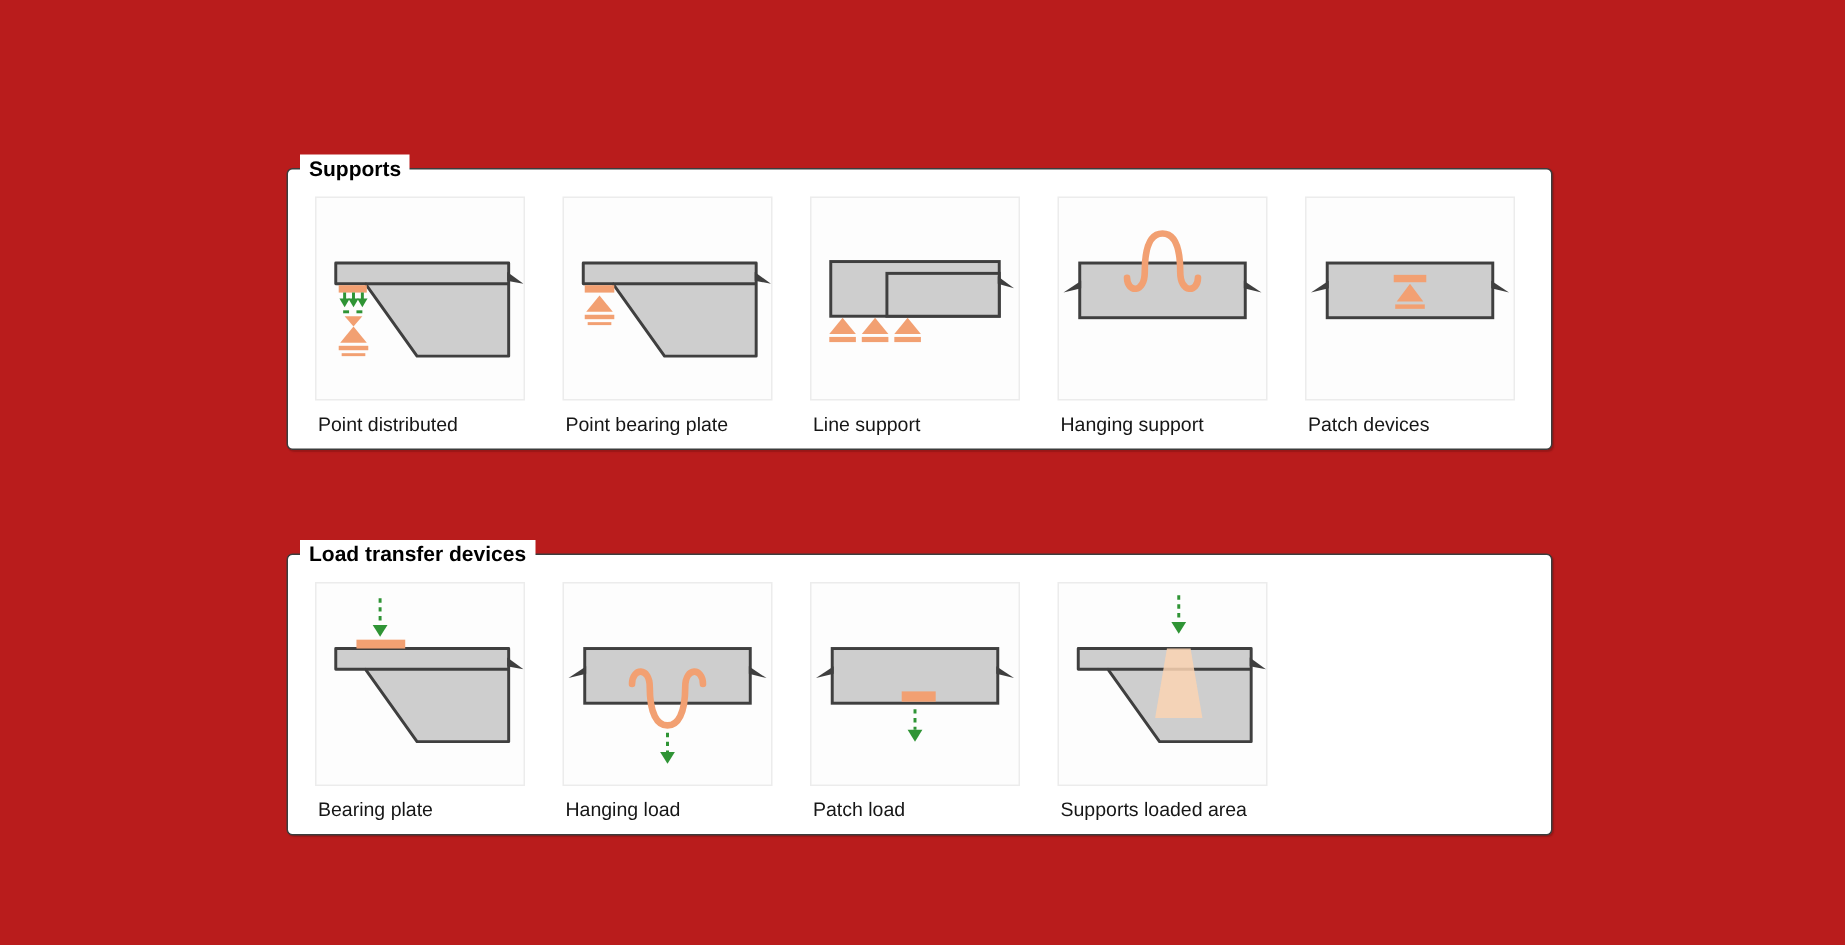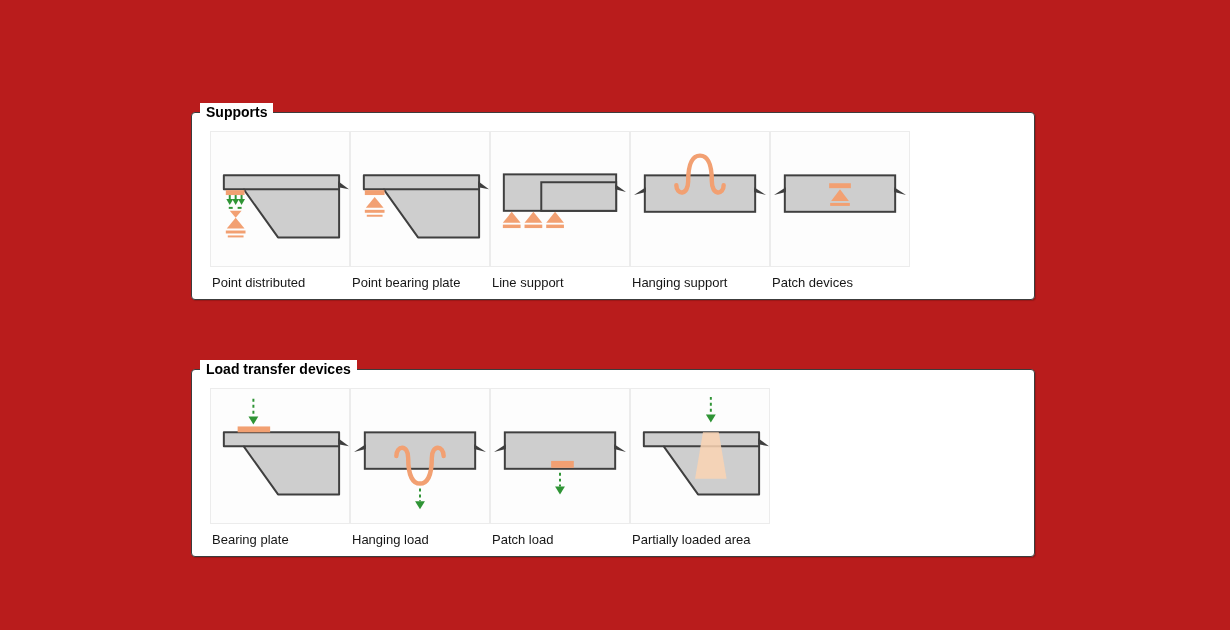--- a/index.html
+++ b/index.html
@@ -13,21 +13,21 @@
     box-sizing:border-box;
   }
   .groupbox.g0{top:112px;}
   .groupbox.g1{top:327px;margin-top:42px;}
   .legend{
     position:absolute;top:-10px;left:8px;
     background:#ffffff;padding:0 6px;
     font-size:14px;font-weight:bold;color:#000000;line-height:19px;
     white-space:nowrap;
   }
-  .items{display:flex;padding:18px 0 0 18px;}
+  .items{display:flex;gap:25px;padding:18px 0 0 18px;}
   .item{width:140px;cursor:pointer;}
   .thumb{
     width:140px;height:136px;box-sizing:border-box;
     background:var(--card-bg,#fdfdfd);
     border:1px solid var(--card-border,#ececec);
   }
   .thumb svg{display:block;width:100%;height:100%;}
   .label{
     margin-top:8px;padding-left:2px;
     font-size:13px;color:var(--label-color,#161616);
@@ -175,18 +175,18 @@
     <div class="thumb">
               <svg viewBox="0 0 140 136" xmlns="http://www.w3.org/2000/svg">
                 <polygon points="13,44 130,44 130,107 68,107 33,58 13,58" fill="#cecece" stroke="#3f3f3f" stroke-width="2" stroke-linejoin="round"></polygon>
    <line x1="33" y1="58" x2="130" y2="58" stroke="#3f3f3f" stroke-width="2"></line>
    <polygon points="129,50 140,58 129,56" fill="#3f3f3f"></polygon>
                 <polygon points="73,44 89,44 97,91 65,91" fill="#fad3b3" fill-opacity="0.85"></polygon>
                 <line x1="81" y1="8" x2="81" y2="26" stroke="#2f9435" stroke-width="2" stroke-dasharray="3 3"></line>
    <polygon points="76,26 86,26 81,34" fill="#2f9435"></polygon>
               </svg>
             </div>
-    <div class="label">Partially loaded area</div>
+    <div class="label">Supports loaded area</div>
   </div>
 </div>
   </div>
 </div>
 </div>
 
 </body></html>

